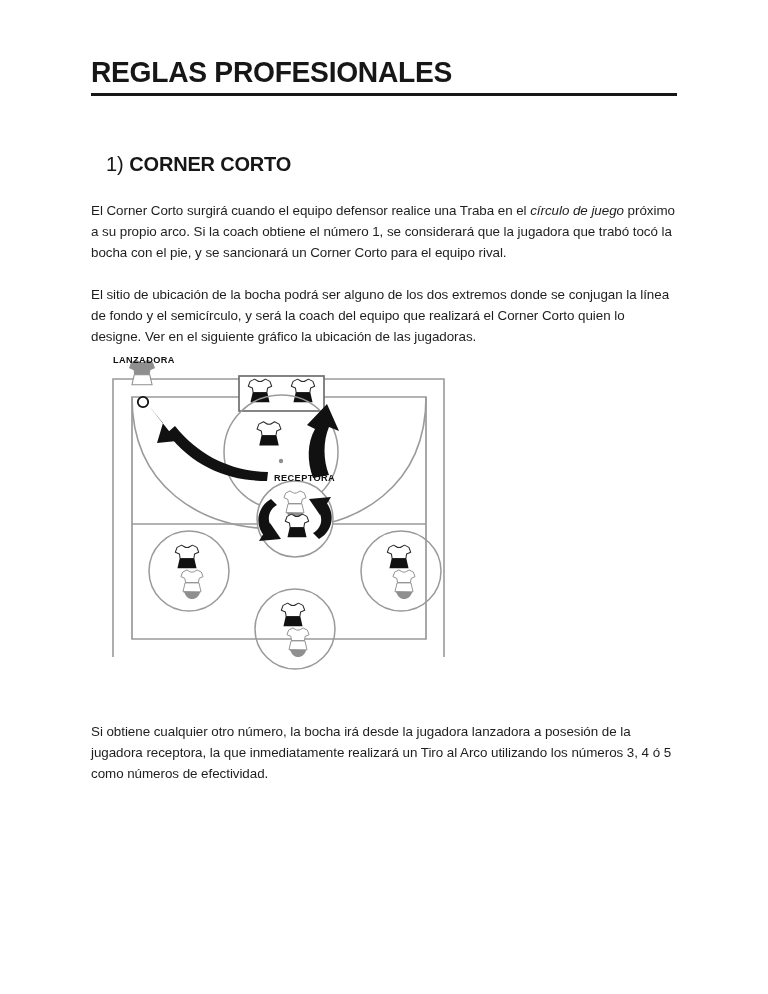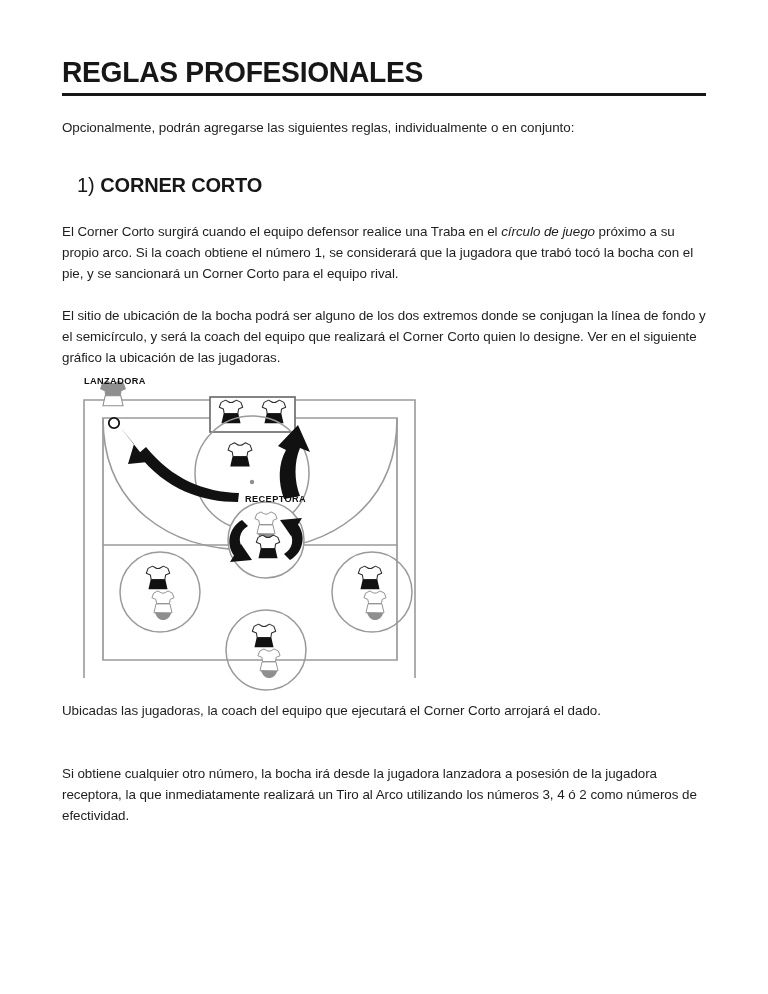--- a/index.html
+++ b/index.html
@@ -15,21 +15,21 @@
     color: #1a1a1a;
     overflow: hidden;
   }
 
   .page {
     position: absolute;
     left: 0; top: 0;
     width: 768px;
     height: 758px;
     box-sizing: border-box;
-    padding: 0 62px;
+    padding: 0 91px;
   }
 
   
   .doc-title {
     margin: 0;
     padding-top: 56px;
     font-family: "Liberation Sans Narrow", "Liberation Sans", sans-serif;
     font-size: 30px;
     font-weight: 700;
     letter-spacing: -0.3px;
@@ -96,21 +96,20 @@
 </head>
 <body>
 
 <div class="page">
 
   <h1 class="doc-title">REGLAS PROFESIONALES</h1>
   <div class="title-rule"></div>
 
   <div class="gap-lg"></div>
 
-  <p class="para">Opcionalmente, podrán agregarse las siguientes reglas, individualmente o en conjunto:</p>
 
   <div class="gap-lg"></div>
 
   <h2 class="section-head">
     <span class="num">1)</span><span> </span><span class="name">CORNER CORTO</span>
   </h2>
 
   <div class="gap-sm"></div>
 
   <p class="para"><span>El Corner Corto surgirá cuando el equipo defensor realice una Traba en el </span><em>círculo de juego</em><span> próximo a su propio arco. Si la coach obtiene el número 1, se considerará que la jugadora que trabó tocó la bocha con el pie, y se sancionará un Corner Corto para el equipo rival.</span></p>
@@ -219,22 +218,21 @@
       <circle cx="204" cy="272" r="40" fill="none" stroke="#9a9a9a" stroke-width="1.5"></circle>
       <g transform="translate(202,261) scale(0.9)">
         <use href="#jersey-dark"></use>
       </g>
       <g transform="translate(207,285) scale(0.85)">
         <use href="#jersey-shadow"></use>
       </g>
     </svg>
   </div>
 
-  <p class="para">Ubicadas las jugadoras, la coach del equipo que ejecutará el Corner Corto arrojará el dado.</p>
-
-  <div class="gap-lg"></div>
-
-
-  <div class="gap-lg"></div>
-
-  <p class="para">Si obtiene cualquier otro número, la bocha irá desde la jugadora lanzadora a posesión de la jugadora receptora, la que inmediatamente realizará un Tiro al Arco utilizando los números 3, 4 ó 2 como números de efectividad.</p>
+
+  <div class="gap-lg"></div>
+
+
+  <div class="gap-lg"></div>
+
+  <p class="para">Si obtiene cualquier otro número, la bocha irá desde la jugadora lanzadora a posesión de la jugadora receptora, la que inmediatamente realizará un Tiro al Arco utilizando los números 3, 4 ó 5 como números de efectividad.</p>
 
 </div>
 
 </body></html>

